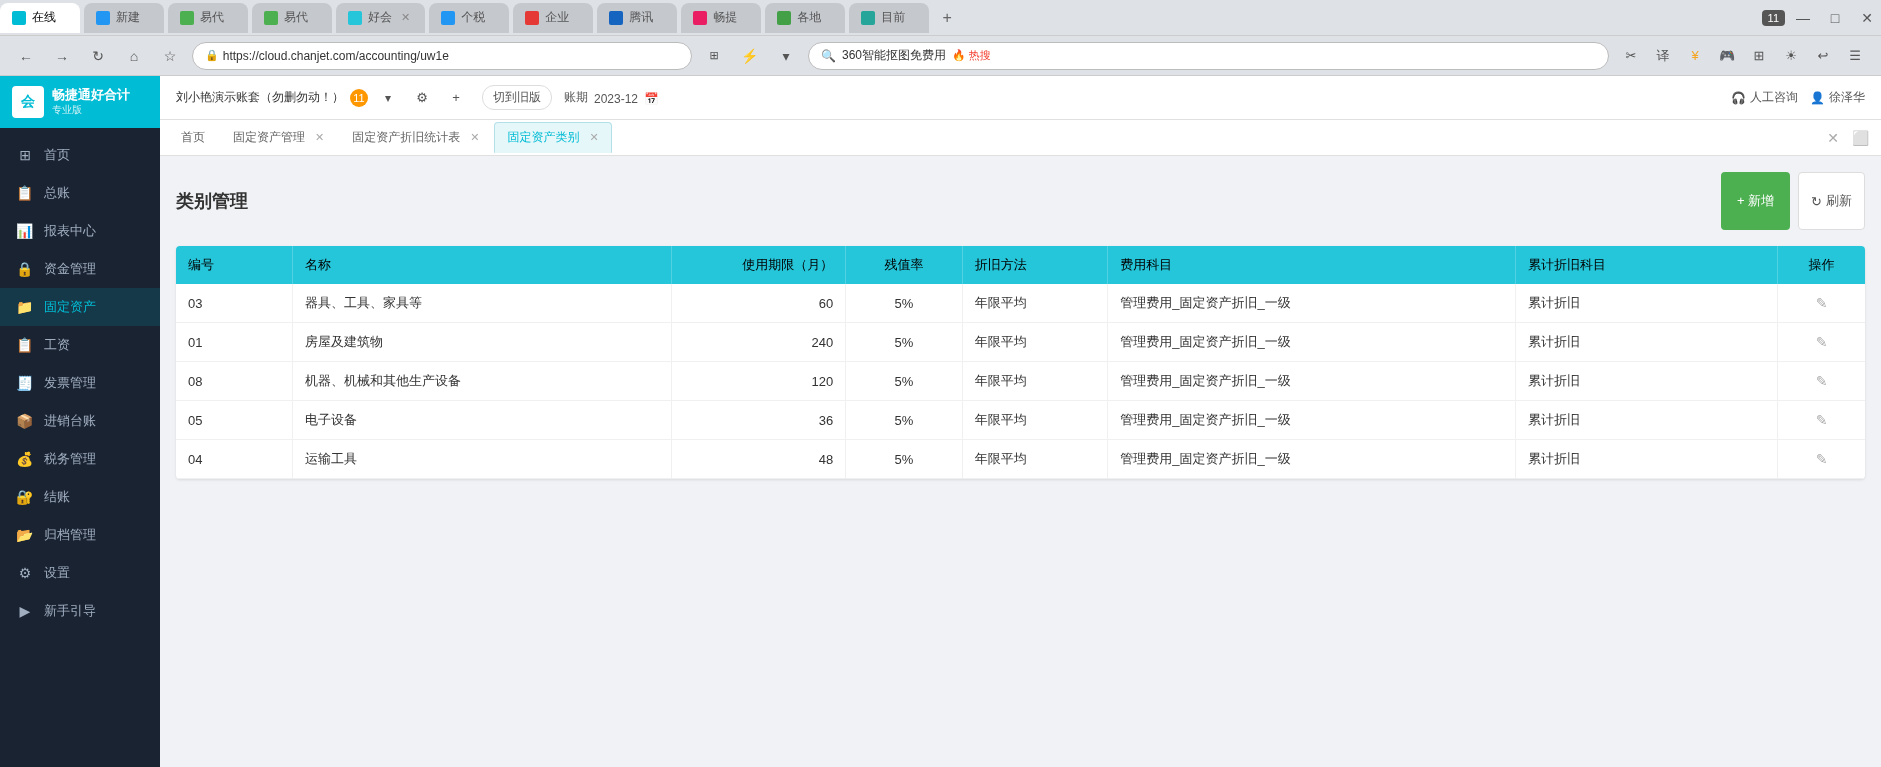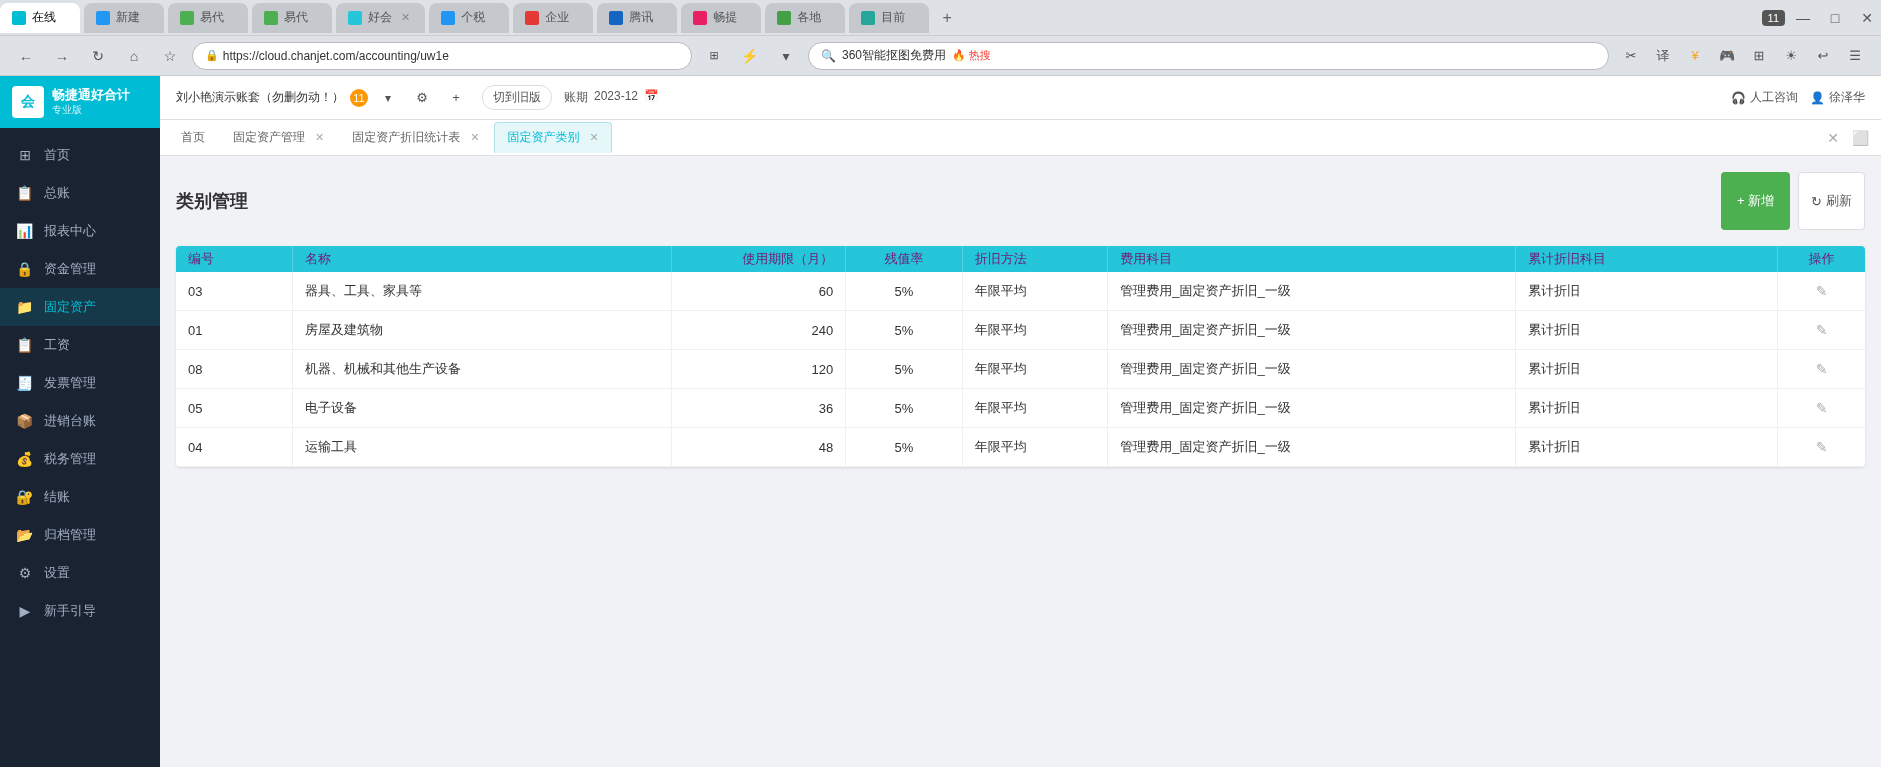--- a/index.html
+++ b/index.html
@@ -35,21 +35,21 @@
     .sidebar-item { display: flex; align-items: center; gap: 10px; padding: 10px 16px; color: #a0aec0; cursor: pointer; font-size: 13px; }
     .sidebar-item.active { background: rgba(0,188,212,0.15); color: #00bcd4; }
     .sidebar-icon { width: 18px; height: 18px; display: flex; align-items: center; justify-content: center; font-size: 14px; flex-shrink: 0; }
 
     
     .main-content { flex: 1; display: flex; flex-direction: column; background: #f0f2f5; overflow: hidden; }
 
     
     .app-header { background: #fff; border-bottom: 1px solid #e0e0e0; height: 44px; display: flex; align-items: center; padding: 0 16px; gap: 12px; flex-shrink: 0; }
     .user-info { display: flex; align-items: center; gap: 6px; font-size: 12px; color: #333; }
-    .period-info { display: flex; align-items: flex-start; gap: 6px; font-size: 12px; color: #555; }
+    .period-info { display: flex; align-items: flex-end; gap: 6px; font-size: 12px; color: #555; }
     .switch-btn { border: 1px solid #ddd; background: #fff; padding: 3px 10px; border-radius: 12px; font-size: 12px; cursor: pointer; color: #555; }
     .header-right { margin-left: auto; display: flex; align-items: center; gap: 12px; font-size: 12px; color: #555; }
     .header-btn { display: flex; align-items: center; gap: 4px; cursor: pointer; }
 
     
     .tab-bar { background: #fff; border-bottom: 1px solid #e0e0e0; display: flex; align-items: center; padding: 0 8px; height: 36px; flex-shrink: 0; gap: 2px; }
     .app-tab { padding: 6px 12px; font-size: 12px; cursor: pointer; color: #666; display: flex; align-items: center; gap: 6px; border-radius: 4px 4px 0 0; border: 1px solid transparent; white-space: nowrap; }
     .app-tab.active { background: #e6f7fa; color: #00bcd4; border: 1px solid #b3e0e8; border-bottom-color: #e6f7fa; }
     .app-tab .tab-x { color: #aaa; font-size: 11px; margin-left: 4px; }
     .tab-bar-right { margin-left: auto; display: flex; gap: 4px; }
@@ -61,21 +61,21 @@
     
     .page-header { display: flex; align-items: center; justify-content: space-between; margin-bottom: 16px; }
     .page-title { font-size: 18px; font-weight: bold; color: #333; }
     .page-actions { display: flex; gap: 8px; }
     .btn-primary { background: #4caf50; color: #fff; border: none; padding: 20px 16px; border-radius: 4px; font-size: 13px; cursor: pointer; display: flex; align-items: center; gap: 4px; }
     .btn-default { background: #fff; color: #555; border: 1px solid #ddd; padding: 6px 12px; border-radius: 4px; font-size: 13px; cursor: pointer; display: flex; align-items: center; gap: 4px; }
 
     
     .data-table { width: 100%; border-collapse: collapse; background: #fff; border-radius: 4px; overflow: hidden; box-shadow: 0 1px 3px rgba(0,0,0,0.1); }
     .data-table thead tr { background: #26c6da; }
-    .data-table thead th { color: #701a75; padding: 4px 12px; text-align: left; font-size: 13px; font-weight: normal; border-right: 1px solid rgba(255,255,255,0.2); }
+    .data-table thead th { color: #000000; padding: 10px 12px; text-align: left; font-size: 13px; font-weight: normal; border-right: 1px solid rgba(255,255,255,0.2); }
     .data-table thead th:last-child { border-right: none; text-align: center; }
     .data-table tbody tr { border-bottom: 1px solid #f0f0f0; }
     .data-table tbody td { padding: 10px 12px; color: #333; font-size: 13px; border-right: 1px solid #f0f0f0; }
     .data-table tbody td:last-child { border-right: none; text-align: center; }
     .td-link { color: #1890ff; cursor: pointer; }
     .td-num { text-align: right; }
     .edit-icon { color: #aaa; cursor: pointer; font-size: 14px; }
 
     
     ::-webkit-scrollbar { width: 6px; height: 6px; }

